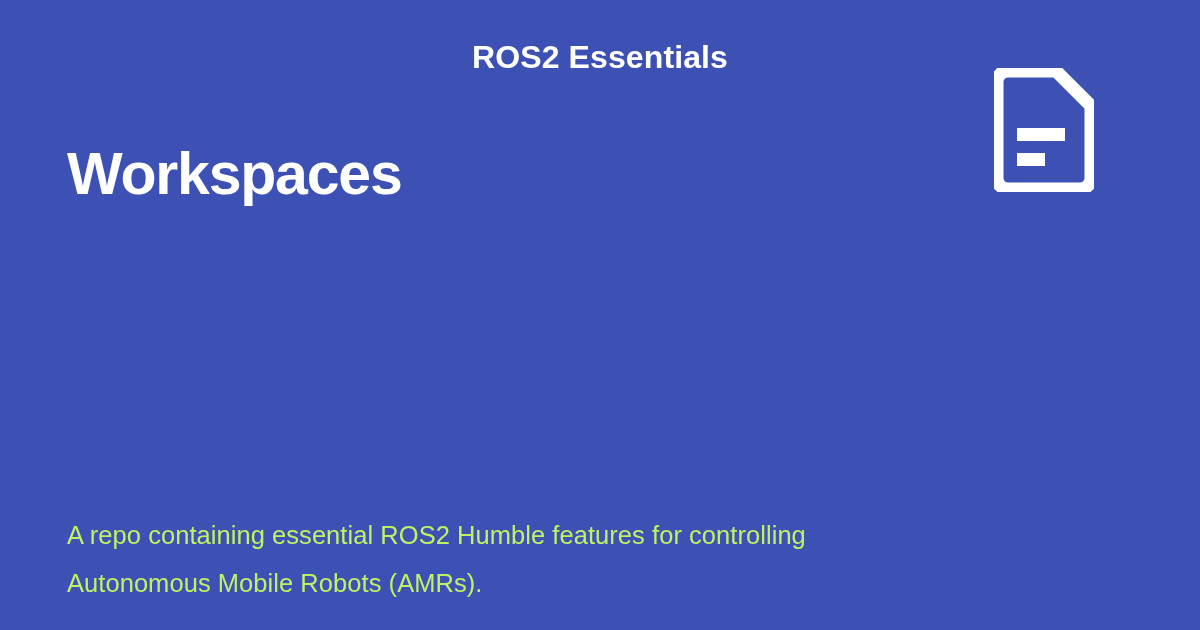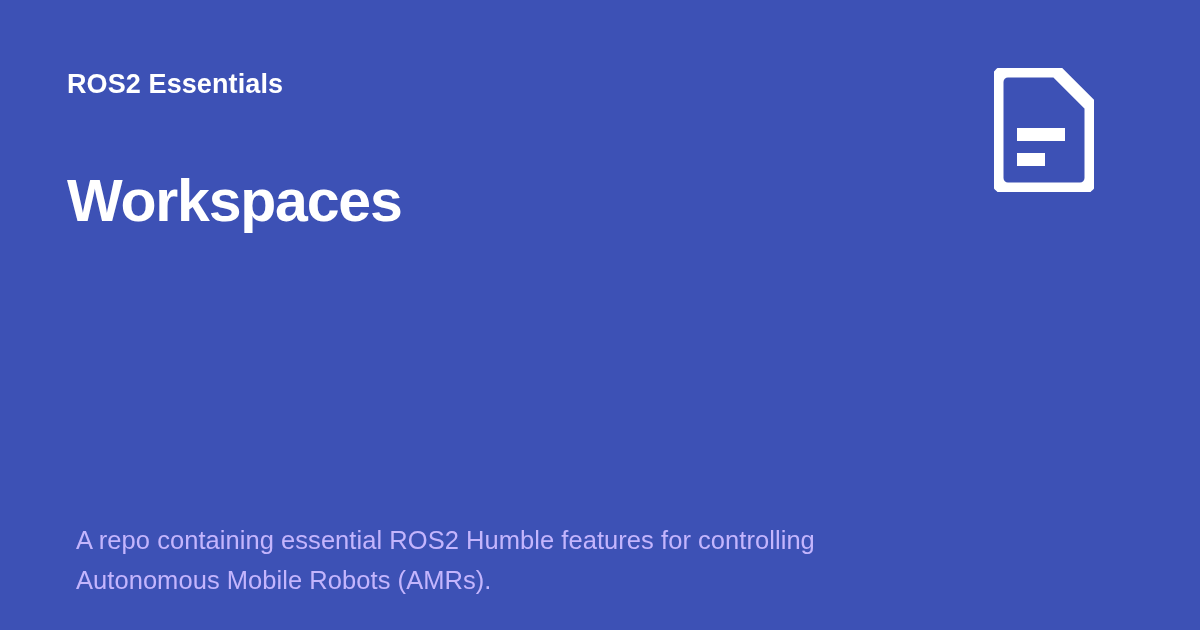--- a/index.html
+++ b/index.html
@@ -30,27 +30,28 @@
   
   .top-block {
     position: absolute;
     left: 67px;
     top: 0;
     right: 67px;
   }
 
   .eyebrow {
     margin: 0;
-    padding-top: 67px;
-    font-size: 27px;
+    padding-top: 40px;
+    font-size: 32px;
     line-height: 34px;
     font-weight: 700;
     letter-spacing: 0.1px;
     color: #ffffff;
     white-space: nowrap;
+    text-align: center;
   }
 
   .title {
     margin: 0;
     padding-top: 52px;
     font-size: 59px;
     line-height: 96px;
     font-weight: 700;
     letter-spacing: -1.2px;
     color: #ffffff;
@@ -66,25 +67,25 @@
     height: 124px;
     display: block;
   }
 
   
   .description {
     position: absolute;
     left: 67px;
     right: 67px;
     top: 511px;
-    margin: 9px;
+    margin: 0;
     font-size: 25.5px;
-    line-height: 40px;
+    line-height: 48px;
     font-weight: 400;
-    color: #c4b5fd;
+    color: #bef264;
     max-width: 830px;
     letter-spacing: 0.05px;
   }
 </style>
 </head>
 <body>
 
 <div class="card">
 
   <div class="top-block">

